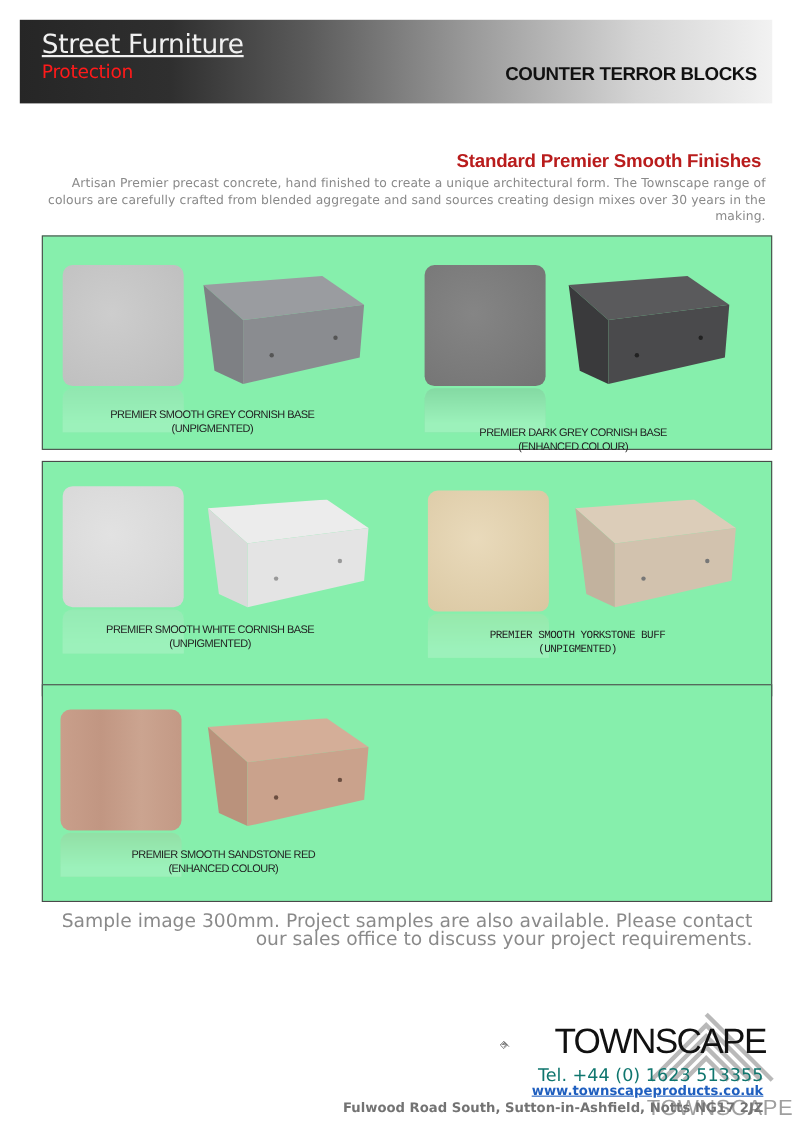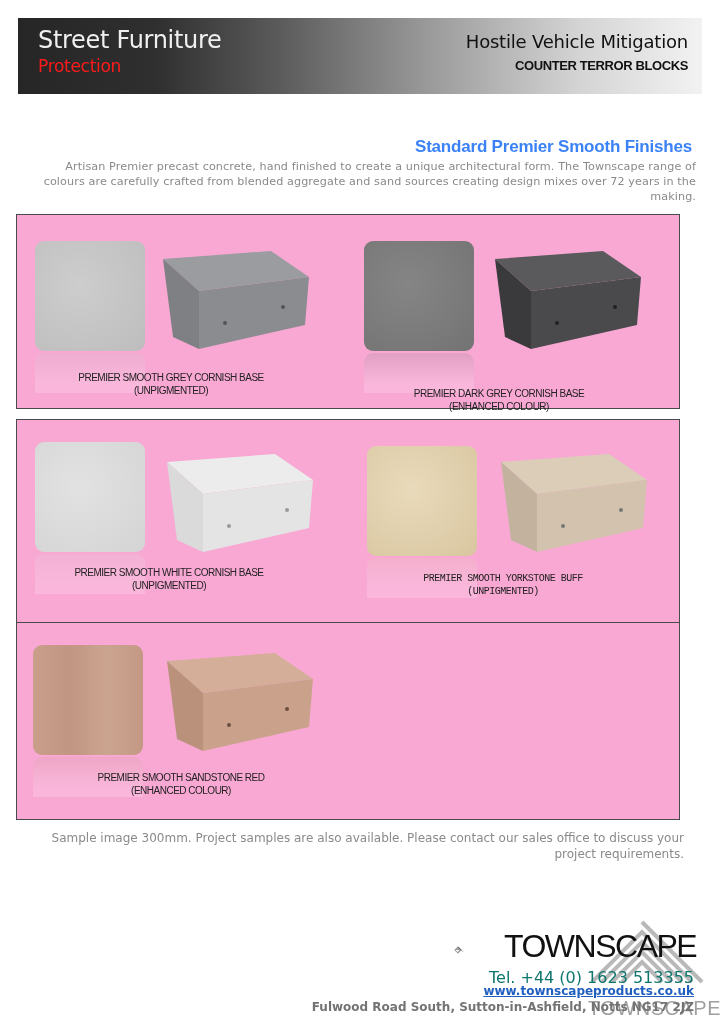--- a/index.html
+++ b/index.html
@@ -1,60 +1,59 @@
 <!DOCTYPE html>
 <html><head>
 <meta charset="utf-8">
 <style>
   html, body { margin:0; padding:0; }
   body { width:720px; height:1024px; background:#ffffff; position:relative; overflow:hidden; font-family:"DejaVu Sans", sans-serif; }
   .header { position:absolute; left:18px; top:18px; width:684px; height:76px;
     background:linear-gradient(90deg,#262626 0%,#2f2f2f 20%,#5a5a5a 38%,#9a9a9a 60%,#d4d4d4 82%,#f2f2f2 100%); }
-  .h-title1 { position:absolute; left:20px; top:8px; color:#f0f0f0; font-size:24px; font-weight:500; letter-spacing:-0.3px; }
+  .h-title1 { position:absolute; left:20px; top:8px; color:#f0f0f0; font-size:24px; font-weight:500; letter-spacing:-0.3px;text-decoration:underline; }
   .h-title2 { position:absolute; left:20px; top:38px; color:#ff1a1a; font-size:17px; font-weight:500; letter-spacing:-0.3px; }
   .h-right1 { position:absolute; right:14px; top:13px; color:#111; font-size:18px; font-weight:500; letter-spacing:-0.2px; }
-  .h-right2 { position:absolute; right:14px; top:40px; color:#111; font-size:13px; font-weight:bold; letter-spacing:-0.4px; font-family:"Liberation Sans", sans-serif; }
+  .h-right2 { position:absolute; right:14px; top:40px; color:#111; font-size:17px; font-weight:bold; letter-spacing:-0.4px; font-family:"Liberation Sans", sans-serif; }
 
-  .section-title { position:absolute; right:28px; top:137px; font-size:17px; font-weight:bold; color:#3b82f6; letter-spacing:-0.2px; font-family:"Liberation Sans", sans-serif; }
+  .section-title { position:absolute; right:28px; top:137px; font-size:17px; font-weight:bold; color:#b91c1c; letter-spacing:-0.2px; font-family:"Liberation Sans", sans-serif; }
   .intro { position:absolute; left:40px; right:24px; top:159px; text-align:right; font-size:11.2px; line-height:15px; color:#8a8a8a; letter-spacing:0.1px; }
 
-  .panel { position:absolute; left:16px; width:664px; border:1.5px solid #4a4a4a; background:#f9a8d4; box-sizing:border-box; }
+  .panel { position:absolute; left:38px; width:664px; border:1.5px solid #4a4a4a; background:#86efac; box-sizing:border-box; }
   .p1 { top:214px; height:195px; }
   .p2 { top:419px; height:214px; }
   .p3 { top:622px; height:198px; }
 
   .swatch { position:absolute; width:110px; height:110px; border-radius:9px; }
   .swatch-refl { position:absolute; width:110px; height:40px; border-radius:9px 9px 0 0; opacity:0.18; }
   .swatch-refl::after { content:""; position:absolute; inset:0; background:linear-gradient(180deg,rgba(255,255,255,0) 0%,#fff 80%); }
 
   .block { position:absolute; width:160px; height:100px; }
   .caption { position:absolute; width:260px; text-align:center; font-family:"Liberation Sans", sans-serif; font-size:10px; line-height:13px; color:#222; letter-spacing:-0.5px; }
 
-  .footer-note { position:absolute; left:24px; right:36px; top:830px; text-align:right; font-size:12px; line-height:16px; color:#8a8a8a; }
+  .footer-note { position:absolute; left:24px; right:36px; top:830px; text-align:right; font-size:17px; line-height:16px; color:#8a8a8a; }
 
   .logo { position:absolute; left:454px; top:930px; width:250px; height:40px; }
   .logo-text { position:absolute; left:504px; top:928px; font-family:"Liberation Sans", sans-serif; font-size:32px; color:#111; letter-spacing:-1.5px; font-weight:500; }
   .tel { position:absolute; right:26px; top:968px; font-size:16px; font-weight:normal; color:#0f766e; }
   .web { position:absolute; right:26px; top:984px; font-size:12px; font-weight:bold; color:#1f5fbf; text-decoration:underline;margin-left:20px; }
   .addr { position:absolute; right:26px; top:1000px; font-size:12px; font-weight:bold; color:#737373; }
   .watermark { position:absolute; left:582px; top:912px; width:128px; height:90px; opacity:0.45; }
   .watermark-text { position:absolute; left:588px; top:997px; font-family:"Liberation Sans", sans-serif; font-size:20px; color:#777; opacity:0.7; letter-spacing:0.5px; }
 </style>
 </head>
 <body>
 
 <div class="header">
   <div class="h-title1">Street Furniture</div>
   <div class="h-title2">Protection</div>
-  <div class="h-right1">Hostile Vehicle Mitigation</div>
   <div class="h-right2">COUNTER TERROR BLOCKS</div>
 </div>
 
 <div class="section-title">Standard Premier Smooth Finishes</div>
-<div class="intro">Artisan Premier precast concrete, hand finished to create a unique architectural form. The Townscape range of colours are carefully crafted from blended aggregate and sand sources creating design mixes over 72 years in the making.</div>
+<div class="intro">Artisan Premier precast concrete, hand finished to create a unique architectural form. The Townscape range of colours are carefully crafted from blended aggregate and sand sources creating design mixes over 30 years in the making.</div>
 
 <div class="panel p1">
   <div class="swatch" style="left:18px;top:26px;background:radial-gradient(circle at 40% 40%,#cdcdcd,#bdbdbd);"></div>
   <div class="swatch-refl" style="left:18px;top:138px;background:#c4c4c4;"></div>
   <svg class="block" style="left:142px;top:36px;" viewBox="0 0 160 100">
     <polygon points="4,8 112,0 150,26 40,40" fill="#9a9ca0"></polygon>
     <polygon points="4,8 40,40 40,98 14,86" fill="#7e8084"></polygon>
     <polygon points="40,40 150,26 146,74 40,98" fill="#8a8c90"></polygon>
     <circle cx="66" cy="72" r="2" fill="#555"></circle>
       <circle cx="124" cy="56" r="2" fill="#555"></circle>

